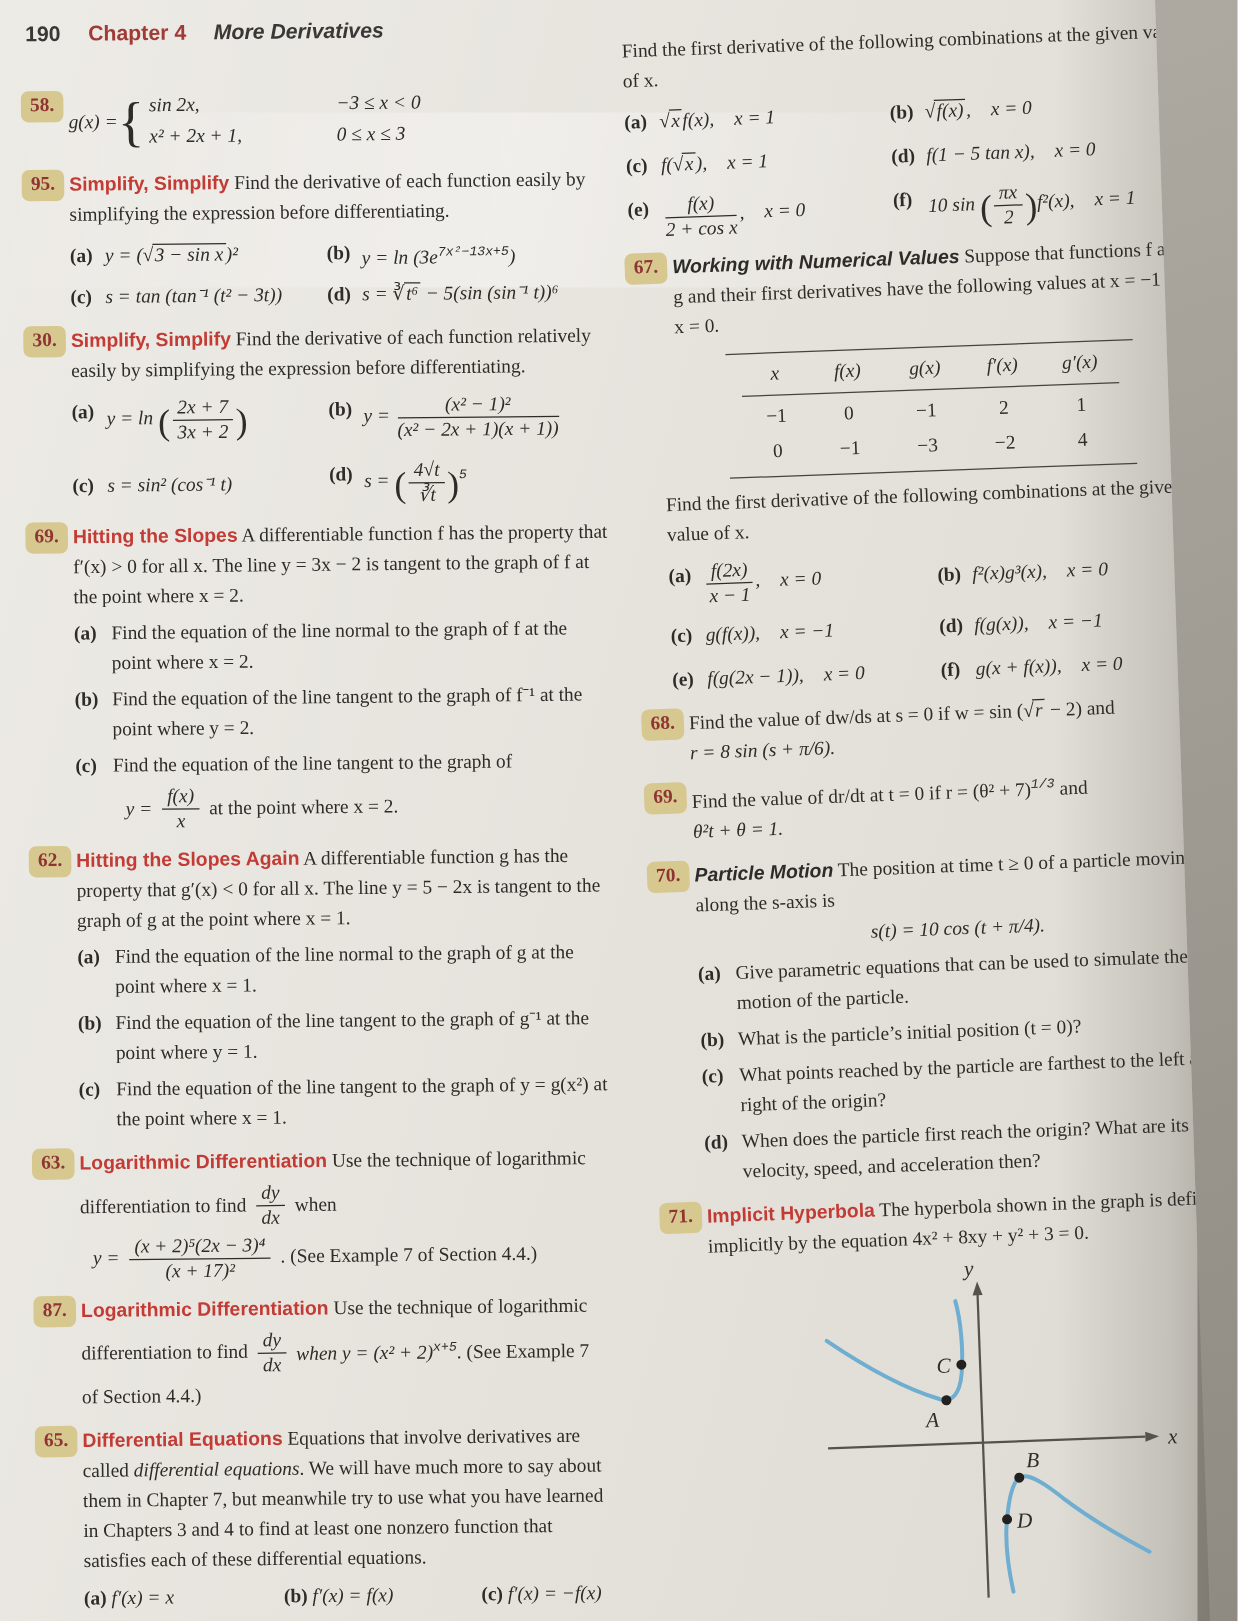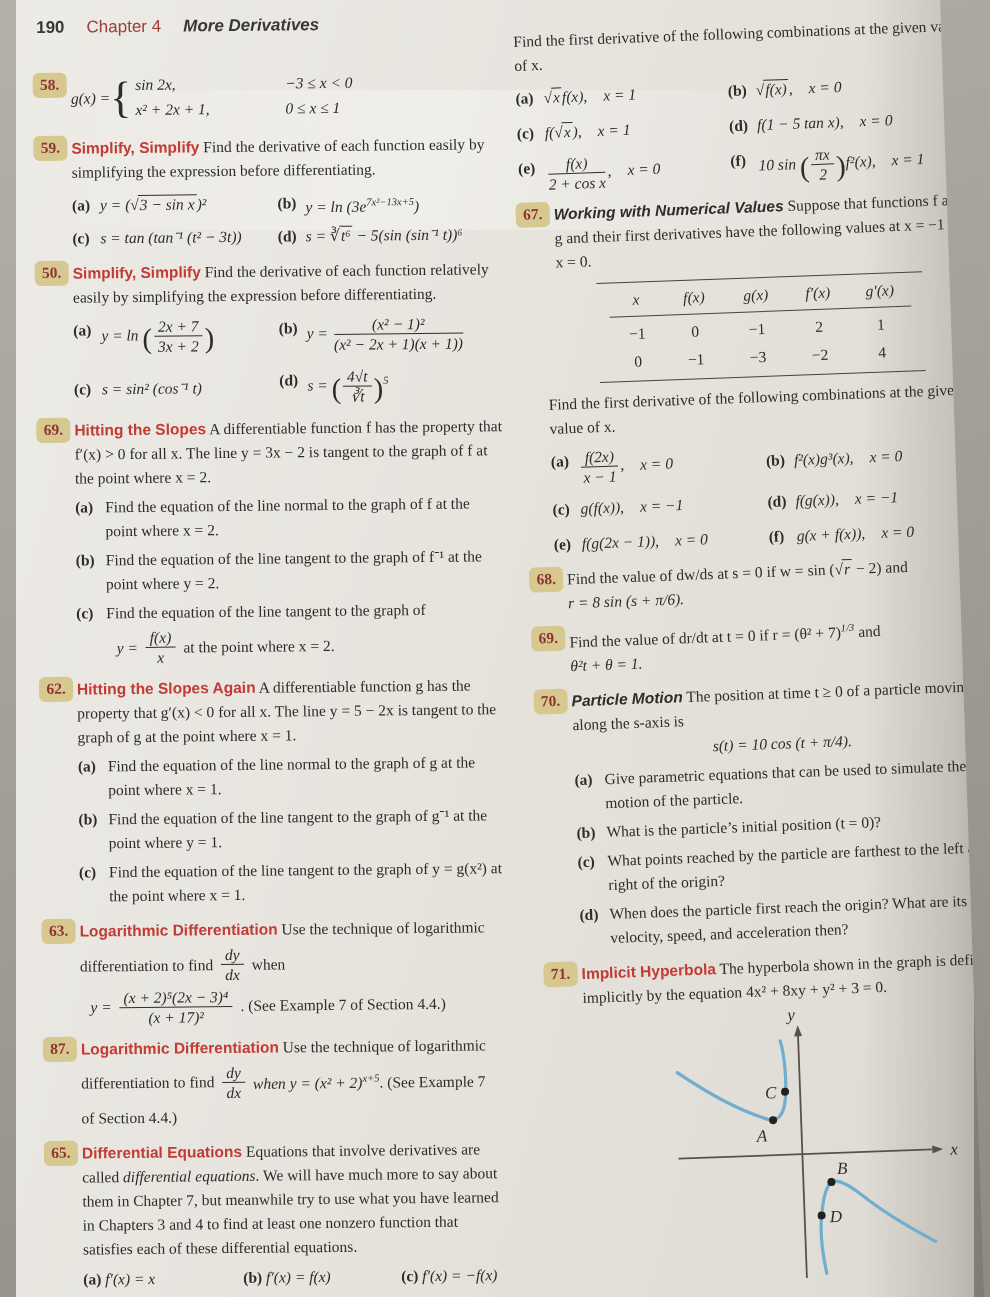--- a/index.html
+++ b/index.html
@@ -2,57 +2,57 @@
 <html><head>
 <meta charset="utf-8">
 <style>
   html,body{margin:0;padding:0;}
   body{
     width:990px;height:1297px;position:relative;overflow:hidden;
     background:linear-gradient(160deg,#b5b1a9 0%,#a6a29a 40%,#8f8b83 100%);
     font-family:"Liberation Serif",serif;color:#2e2c29;
   }
   .paper{
-    position:absolute;left:16px;top:0;width:958px;height:1297px;
+    position:absolute;left:0;top:0;width:958px;height:1297px;
     background:linear-gradient(105deg,#edebe6 0%,#e6e3dd 50%,#dedbd4 100%);
     clip-path:polygon(0 0,924px 0,968px 1297px,0 1297px);
   }
   .edgeshade{position:absolute;top:0;left:845px;width:130px;height:100%;
     background:linear-gradient(to right,rgba(101,96,86,0) 0%,rgba(101,96,86,0.22) 70%,rgba(101,96,86,0.40) 100%);}
   .sheen{position:absolute;left:0;top:90px;width:900px;height:140px;
     background:linear-gradient(100deg,rgba(255,255,255,0) 0%,rgba(255,255,255,0.35) 45%,rgba(255,255,255,0) 90%);}
   .col-left{position:absolute;left:20px;top:16px;width:462px;
     transform:rotate(-0.6deg);transform-origin:0 0;font-size:15.5px;line-height:24px;}
   .col-right{position:absolute;left:497px;top:30px;width:452px;
     transform:rotate(-2.1deg);transform-origin:0 0;font-size:15.5px;line-height:24px;}
   .pghead{display:flex;align-items:baseline;gap:22px;margin-bottom:34px;
     font-family:"Liberation Sans",sans-serif;font-size:17px;}
   .pgnum{font-weight:700;color:#3a3836;}
-  .chap{font-weight:400;color:#a03b36;}
+  .chap{font-weight:700;color:#a03b36;}
   .booktitle{font-weight:700;font-style:italic;color:#3a3836;}
   .prob{position:relative;padding-left:34px;margin-bottom:11px;}
   .badge{position:absolute;left:-4px;top:-1px;display:inline-block;min-width:28px;text-align:center;
     background:#d7c88f;border-radius:6px;color:#8f3434;font-weight:700;padding:0 3px 1px;}
   .t-red{color:#c23b34;font-weight:700;font-family:"Liberation Sans",sans-serif;font-size:15.5px;}
   .t-blk{color:#2e2c29;font-weight:700;font-style:italic;font-family:"Liberation Sans",sans-serif;font-size:15.5px;}
   .fm{font-style:italic;}
   .lbl{font-weight:700;font-style:normal;}
   .sub{position:relative;padding-left:30px;margin-top:5px;}
   .sub .lbl{position:absolute;left:0;top:0;}
   .grid2{display:grid;grid-template-columns:48% 52%;margin-top:4px;}
   .grid2 > div{position:relative;padding-left:28px;margin-top:5px;}
   .grid2 .lbl{position:absolute;left:0;top:0;}
   .frac{display:inline-block;vertical-align:-0.75em;text-align:center;line-height:1.1;margin:0 2px;}
   .frac .num{display:block;padding:0 4px 1px;border-bottom:1.3px solid #2e2c29;}
   .frac .den{display:block;padding-top:1px;}
   .sqrt{display:inline-block;white-space:nowrap;}
   .sqrt .bar{border-top:1.3px solid #2e2c29;margin-left:-1px;padding:0 2px;}
   .bigp{font-size:1.85em;font-weight:300;vertical-align:-0.28em;line-height:0;}
   .brace{font-size:44px;font-weight:300;vertical-align:-0.32em;line-height:0;}
-  sup{font-size:0.68em;}
+  sup{font-size:0.68em;font-family:Liberation Mono, monospace;}
   .cases{display:inline-grid;grid-template-columns:150px auto;row-gap:1px;vertical-align:middle;margin-left:4px;}
   .pwrow{white-space:nowrap;display:flex;align-items:center;}
   .dtable{display:inline-block;border-top:1.6px solid #45433f;border-bottom:1.6px solid #45433f;padding:3px 12px 5px;}
   .trow{display:grid;text-align:center;}
   .trow.c5{grid-template-columns:54px 62px 62px 62px 62px;}
   .trow.th{font-style:italic;border-bottom:1.3px solid #45433f;padding-bottom:2px;margin-bottom:3px;}
   .trow span{padding:2px 0;}
   .center{ text-align:center; }
   .disp{margin:4px 0 4px 10px;display:flex;align-items:center;gap:6px;flex-wrap:wrap;}
   .val{margin-left:16px;}
@@ -76,43 +76,43 @@
 
     <div class="prob" style="margin-bottom:14px;">
       <span class="badge">58.</span>
       <div class="pwrow">
         <span class="fm">g(x) =</span>
         <span class="brace">{</span>
         <span class="cases">
           <span class="fm">sin 2x,</span>
           <span class="fm">−3 ≤ x &lt; 0</span>
           <span class="fm">x² + 2x + 1,</span>
-          <span class="fm">0 ≤ x ≤ 1</span>
+          <span class="fm">0 ≤ x ≤ 3</span>
         </span>
       </div>
     </div>
 
     <div class="prob">
-      <span class="badge">59.</span>
+      <span class="badge">95.</span>
       <span class="t-red">Simplify, Simplify</span>
       <span>Find the derivative of each function easily by simplifying the expression before differentiating.</span>
       <div class="grid2">
         <div><span class="lbl">(a)</span>
           <span class="fm">y = (</span><span class="sqrt"><span>√</span><span class="bar fm">3 − sin x</span></span><span class="fm">)²</span></div>
         <div><span class="lbl">(b)</span>
           <span class="fm">y = ln (3e</span><sup class="fm">7x²−13x+5</sup><span class="fm">)</span></div>
         <div><span class="lbl">(c)</span>
           <span class="fm">s = tan (tan⁻¹ (t² − 3t))</span></div>
         <div><span class="lbl">(d)</span>
           <span class="fm">s =</span> <span class="sqrt"><span>∛</span><span class="bar fm">t⁶</span></span> <span class="fm">− 5(sin (sin⁻¹ t))⁶</span></div>
       </div>
     </div>
 
     <div class="prob">
-      <span class="badge">50.</span>
+      <span class="badge">30.</span>
       <span class="t-red">Simplify, Simplify</span>
       <span>Find the derivative of each function relatively easily by simplifying the expression before differentiating.</span>
       <div class="grid2" style="row-gap:10px;">
         <div><span class="lbl">(a)</span>
           <span class="fm">y = ln</span>
           <span class="bigp">(</span><span class="frac fm"><span class="num">2x + 7</span><span class="den">3x + 2</span></span><span class="bigp">)</span></div>
         <div><span class="lbl">(b)</span>
           <span class="fm">y =</span>
           <span class="frac fm"><span class="num">(x² − 1)²</span><span class="den">(x² − 2x + 1)(x + 1))</span></span></div>
         <div style="align-self:center;"><span class="lbl">(c)</span>

